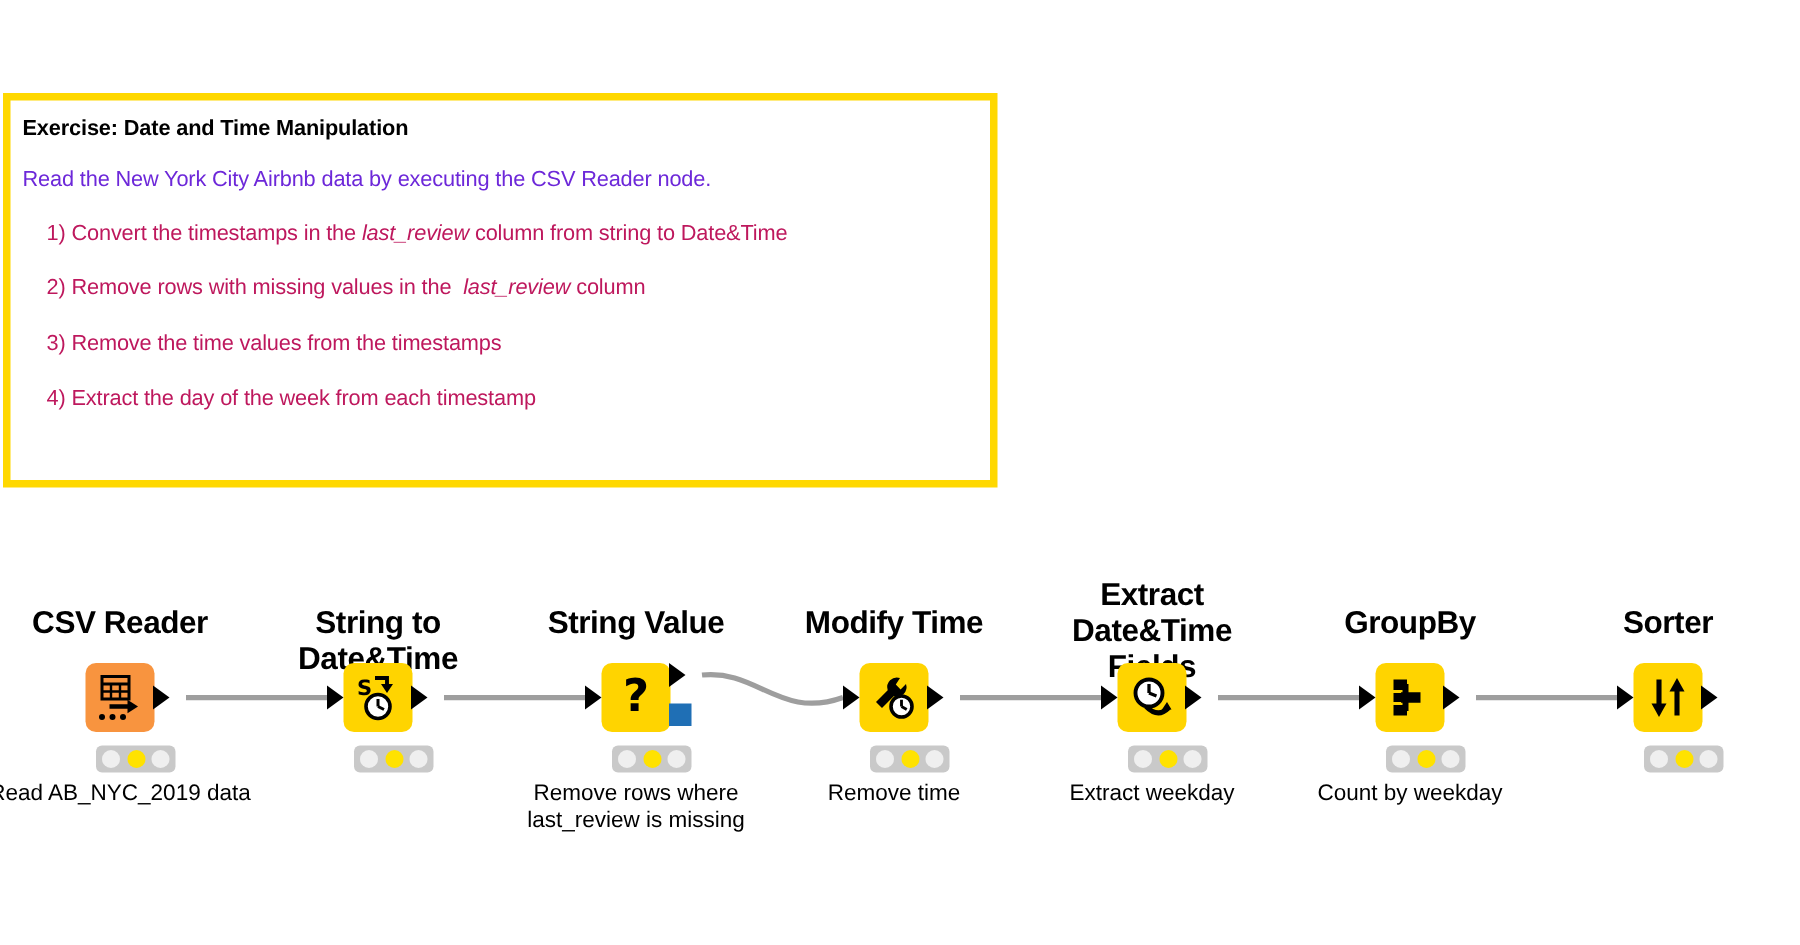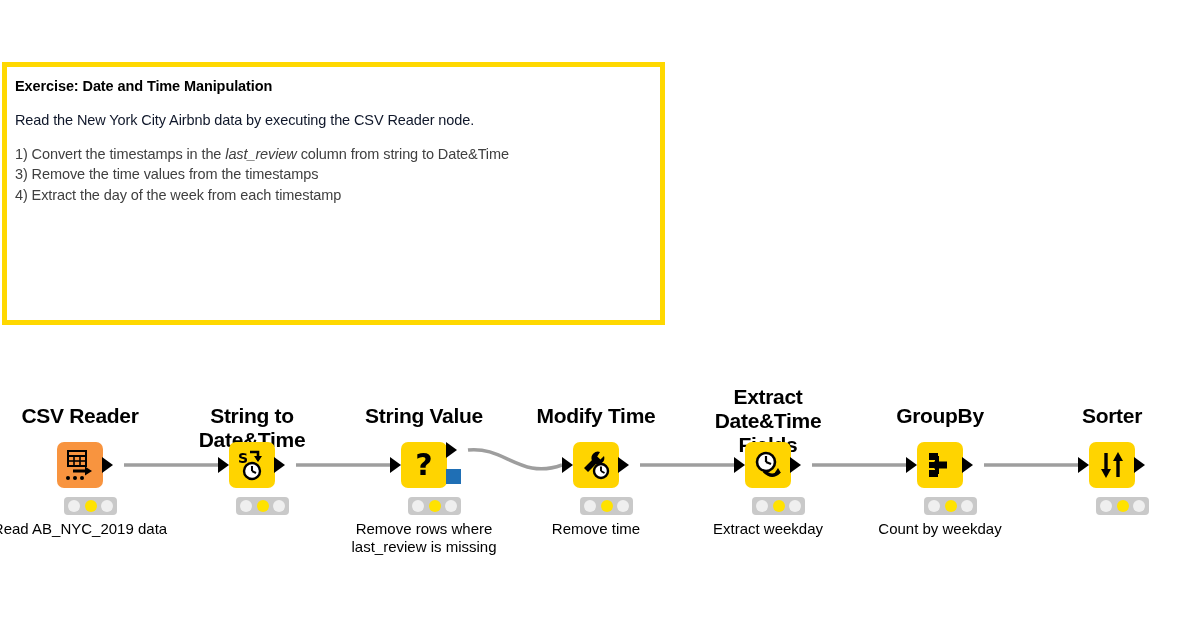--- a/index.html
+++ b/index.html
@@ -30,30 +30,30 @@
   .anno-title {
     font-size: 14.5px;
     font-weight: bold;
     color: #000;
     line-height: 1.35;
     margin: 0 0 14px 0;
     letter-spacing: -0.1px;
   }
   .anno-para {
     font-size: 14.5px;
-    color: #0f172a;
+    color: #6d28d9;
     line-height: 1.33;
     margin: 0 0 14px 0;
     letter-spacing: -0.1px;
   }
   .anno-line {
     font-size: 14.5px;
-    color: #404040;
+    color: #be185d;
     line-height: 1.42;
-    margin: 0;
+    margin: 16px;
     letter-spacing: -0.1px;
     white-space: pre-wrap;
   }
   .ital { font-style: italic; }
 
   
   #workflow {
     position: absolute;
     left: 0; top: 380px;
     width: 1200px; height: 200px;
@@ -157,20 +157,21 @@
 
 <div id="canvas">
 
   <div id="annotation">
     <div id="annotation-inner">
       <div class="anno-title">Exercise: Date and Time Manipulation</div>
       <div class="anno-para">Read the New York City Airbnb data by executing the CSV Reader node.</div>
 
       <div class="anno-line"><span>1) Convert the timestamps in the </span><span class="ital">last_review</span><span> column from string to Date&amp;Time</span></div>
 
+      <div class="anno-line"><span>2) Remove rows with missing values in the  </span><span class="ital">last_review</span><span> column</span></div>
 
       <div class="anno-line">3) Remove the time values from the timestamps</div>
       <div class="anno-line">4) Extract the day of the week from each timestamp</div>
     </div>
   </div>
 
   <div id="workflow">
 
     <svg id="wires" viewBox="0 0 1200 200" xmlns="http://www.w3.org/2000/svg">
       <line x1="124" y1="85" x2="218" y2="85" stroke="#9E9E9E" stroke-width="3.5"></line>

